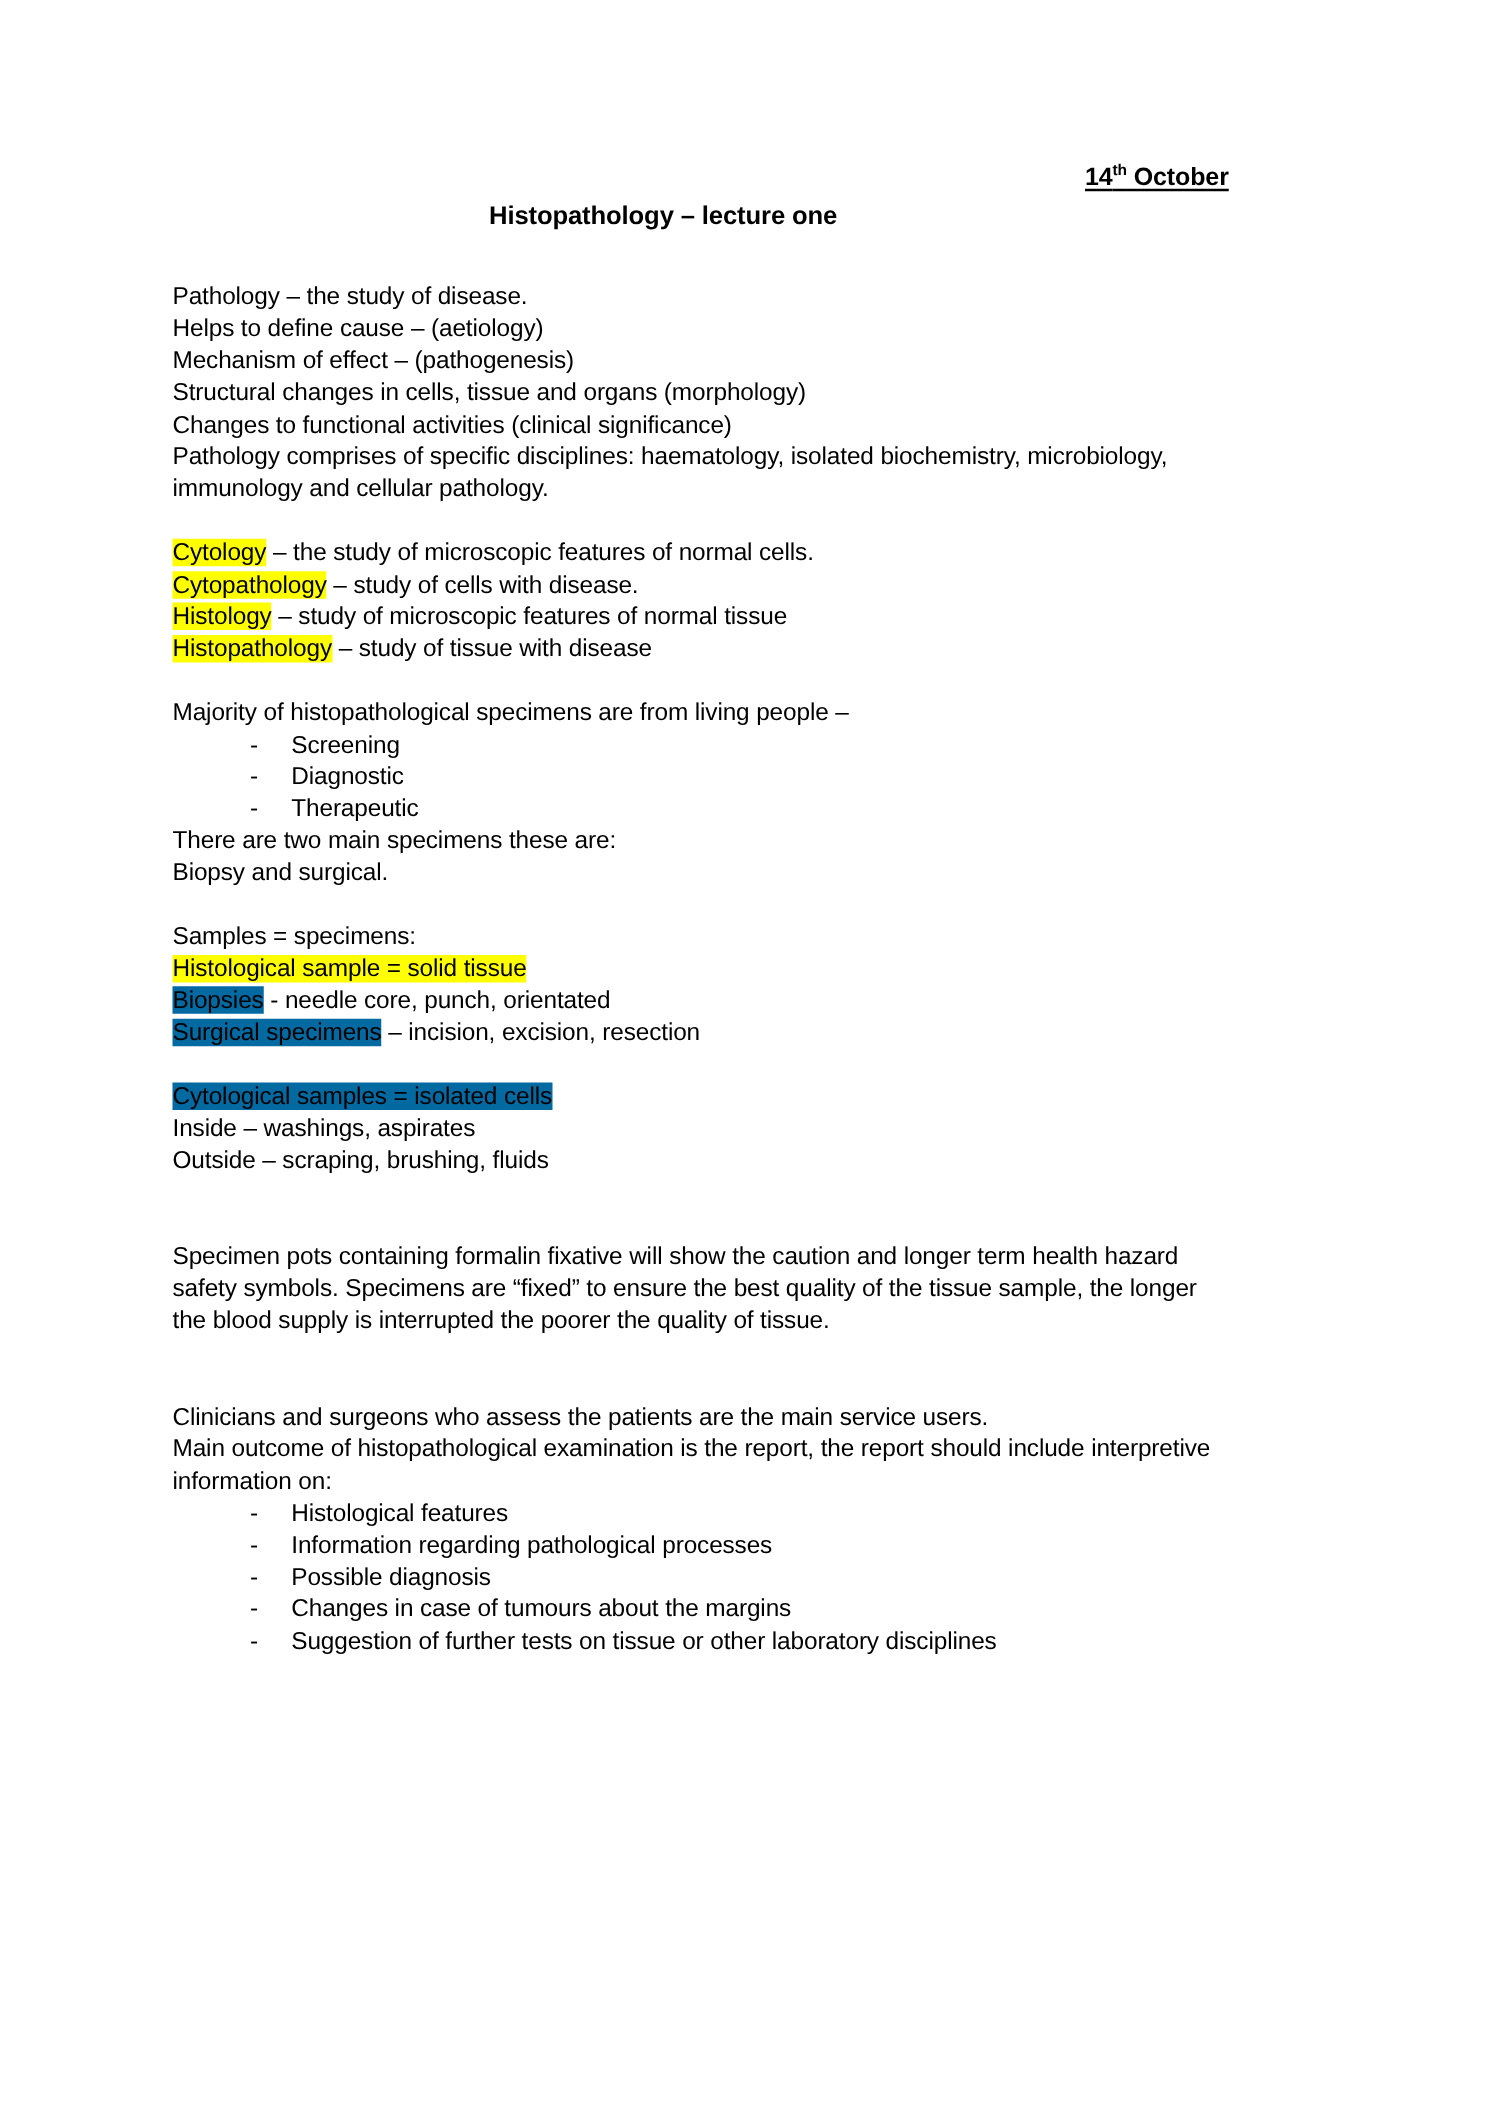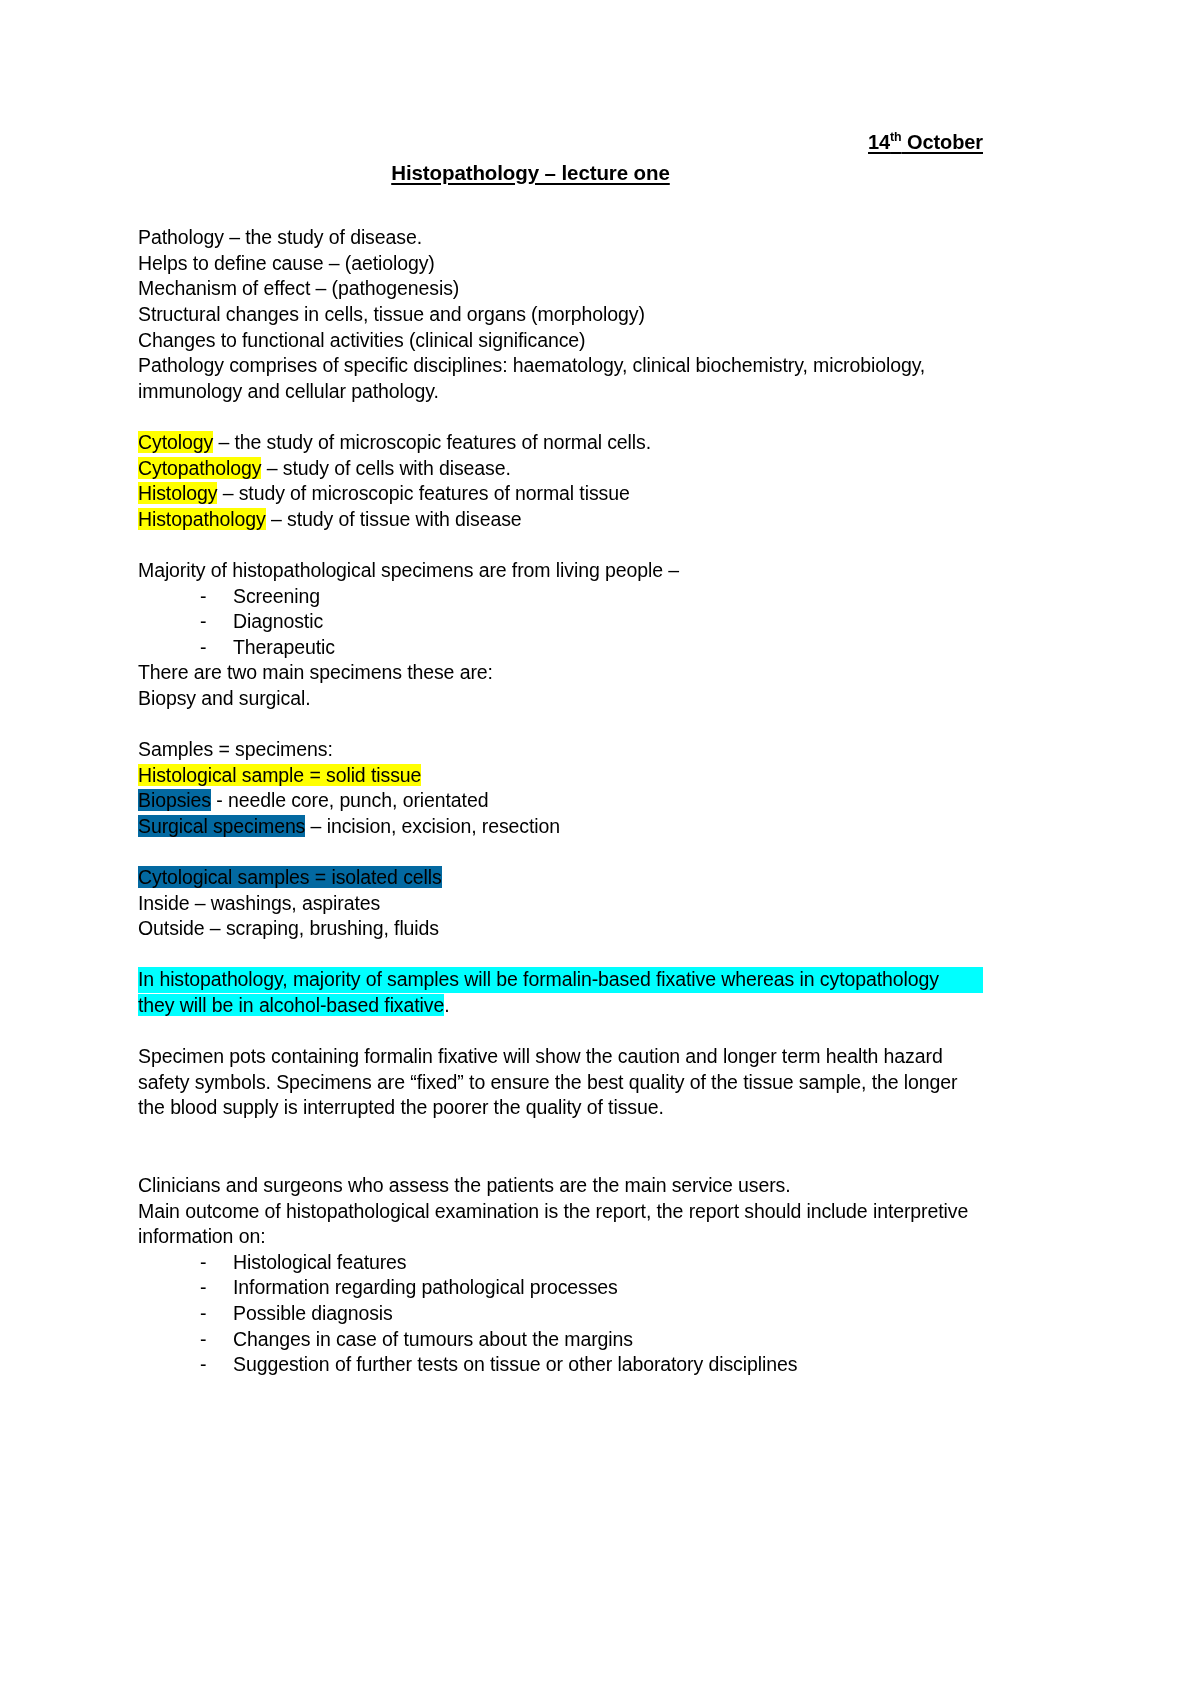--- a/index.html
+++ b/index.html
@@ -45,21 +45,20 @@
     line-height: 0;
   }
   .doc-title {
     text-align: center;
     font-weight: bold;
     font-size: 20.5px;
     margin-bottom: 40px;
     margin-right: 60px;
   }
   .doc-title .u {
-    text-decoration: underline;
     text-underline-offset: 3px;
   }
   p.block {
     margin: 0;
   }
   .gap {
     height: 25.6px;
   }
   .gap-lg {
     height: 52px;
@@ -99,21 +98,21 @@
 
     <div class="date-line"><span class="u"><span>14</span><sup>th</sup><span> October </span></span></div>
 
     <div class="doc-title"><span class="u">Histopathology – lecture one</span></div>
 
     <p class="block">Pathology – the study of disease.</p>
     <p class="block">Helps to define cause – (aetiology)</p>
     <p class="block">Mechanism of effect – (pathogenesis)</p>
     <p class="block">Structural changes in cells, tissue and organs (morphology)</p>
     <p class="block">Changes to functional activities (clinical significance)</p>
-    <p class="block">Pathology comprises of specific disciplines: haematology, clinical biochemistry, microbiology, immunology and cellular pathology.</p>
+    <p class="block">Pathology comprises of specific disciplines: haematology, isolated biochemistry, microbiology, immunology and cellular pathology.</p>
 
     <div class="gap"></div>
 
     <p class="block"><span class="hl-yellow">Cytology</span><span> – the study of microscopic features of normal cells.</span></p>
     <p class="block"><span class="hl-yellow">Cytopathology</span><span> – study of cells with disease.</span></p>
     <p class="block"><span class="hl-yellow">Histology</span><span> – study of microscopic features of normal tissue</span></p>
     <p class="block"><span class="hl-yellow">Histopathology</span><span> – study of tissue with disease</span></p>
 
     <div class="gap"></div>
 
@@ -136,21 +135,20 @@
     <p class="block para"><span class="hl-magenta">Surgical specimens</span><span> – incision, excision, resection</span></p>
 
     <div class="gap"></div>
 
     <p class="block para"><span class="hl-magenta">Cytological samples = isolated cells</span></p>
     <p class="block para">Inside – washings, aspirates</p>
     <p class="block para">Outside – scraping, brushing, fluids</p>
 
     <div class="gap"></div>
 
-    <p class="block cyan-para"><span class="hl-cyan line">In histopathology, majority of samples will be formalin-based fixative whereas in cytopathology</span><span class="hl-cyan">they will be in alcohol-based fixative</span><span>.</span></p>
 
     <div class="gap"></div>
 
     <p class="block para">Specimen pots containing formalin fixative will show the caution and longer term health hazard safety symbols. Specimens are “fixed” to ensure the best quality of the tissue sample, the longer the blood supply is interrupted the poorer the quality of tissue.</p>
 
     <div class="gap-lg"></div>
 
     <p class="block">Clinicians and surgeons who assess the patients are the main service users.</p>
     <p class="block">Main outcome of histopathological examination is the report, the report should include interpretive information on:</p>
 

